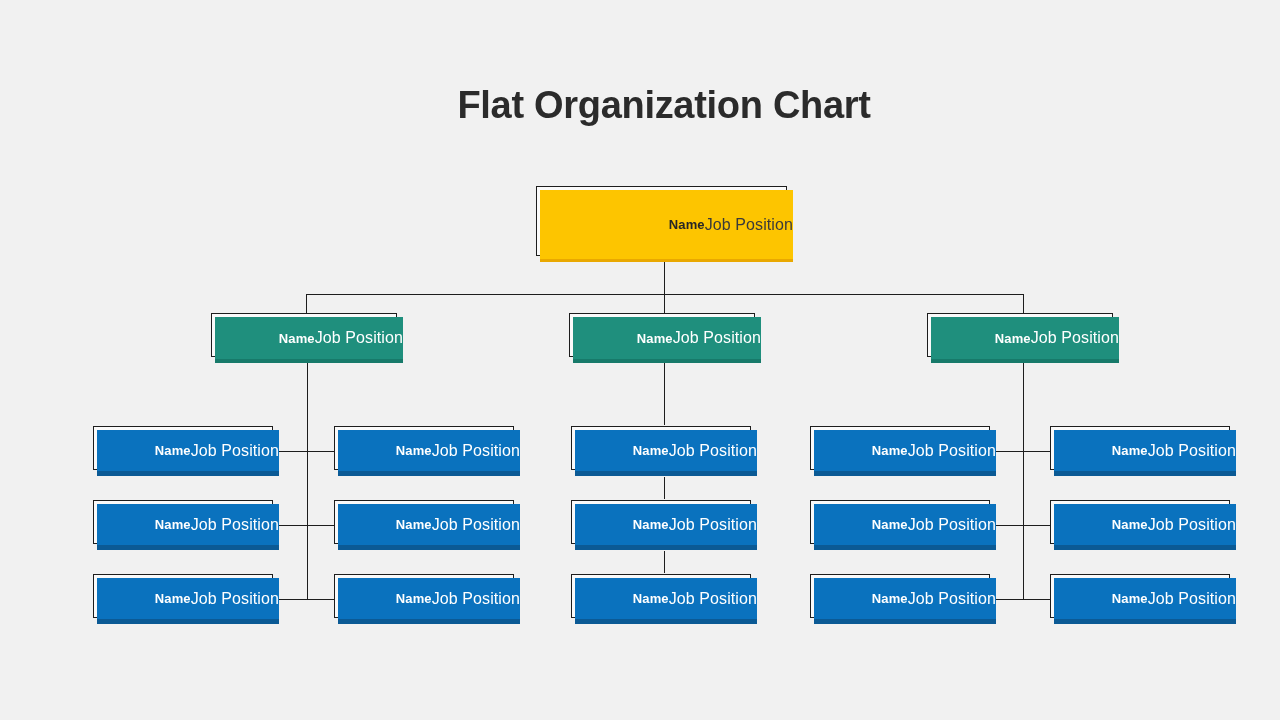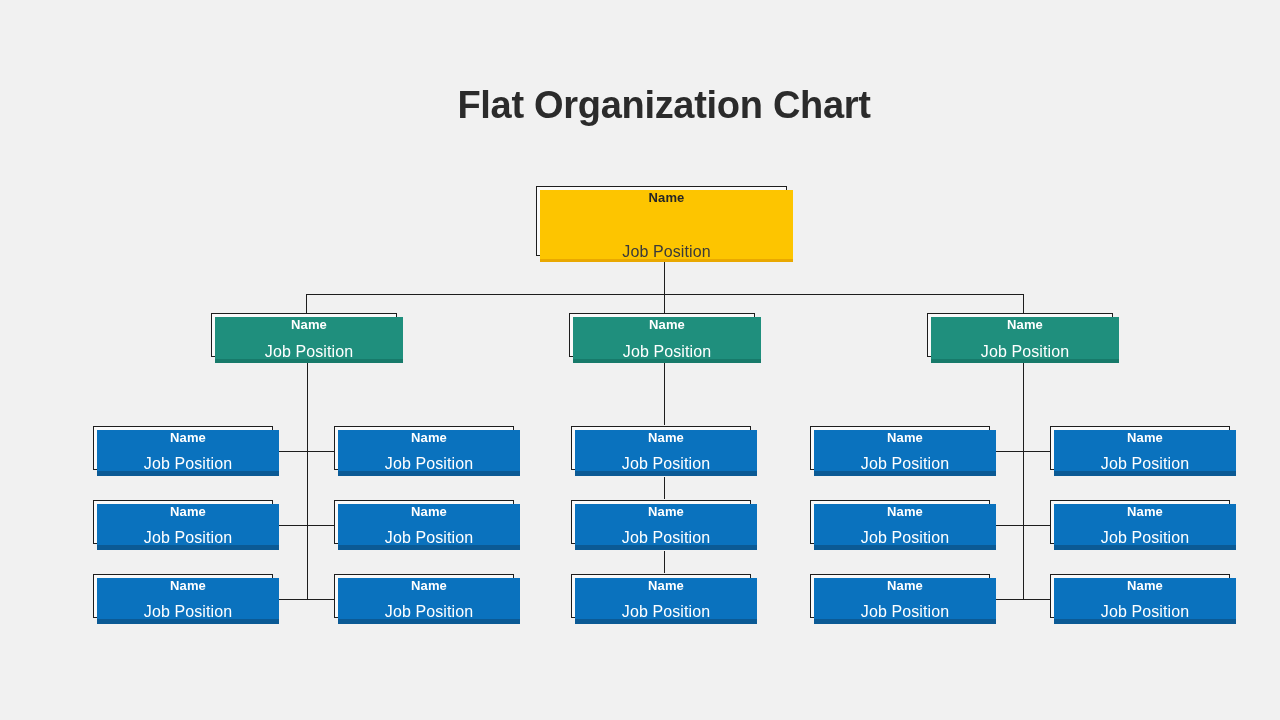--- a/index.html
+++ b/index.html
@@ -61,23 +61,23 @@
   }
   
   .node .fill {
     position: absolute;
     left: 4px;
     top: 4px;
     right: 0px;
     bottom: 0px;
     box-sizing: border-box;
     display: flex;
-    flex-direction: column;
+    flex-direction: row;
     align-items: center;
-    justify-content: space-between;
+    justify-content: flex-end;
   }
   .node .name {
     font-size: 13px;
     font-weight: bold;
     line-height: 15px;
     letter-spacing: 0.1px;
   }
   .node .role {
     font-size: 16px;
     font-weight: normal;

